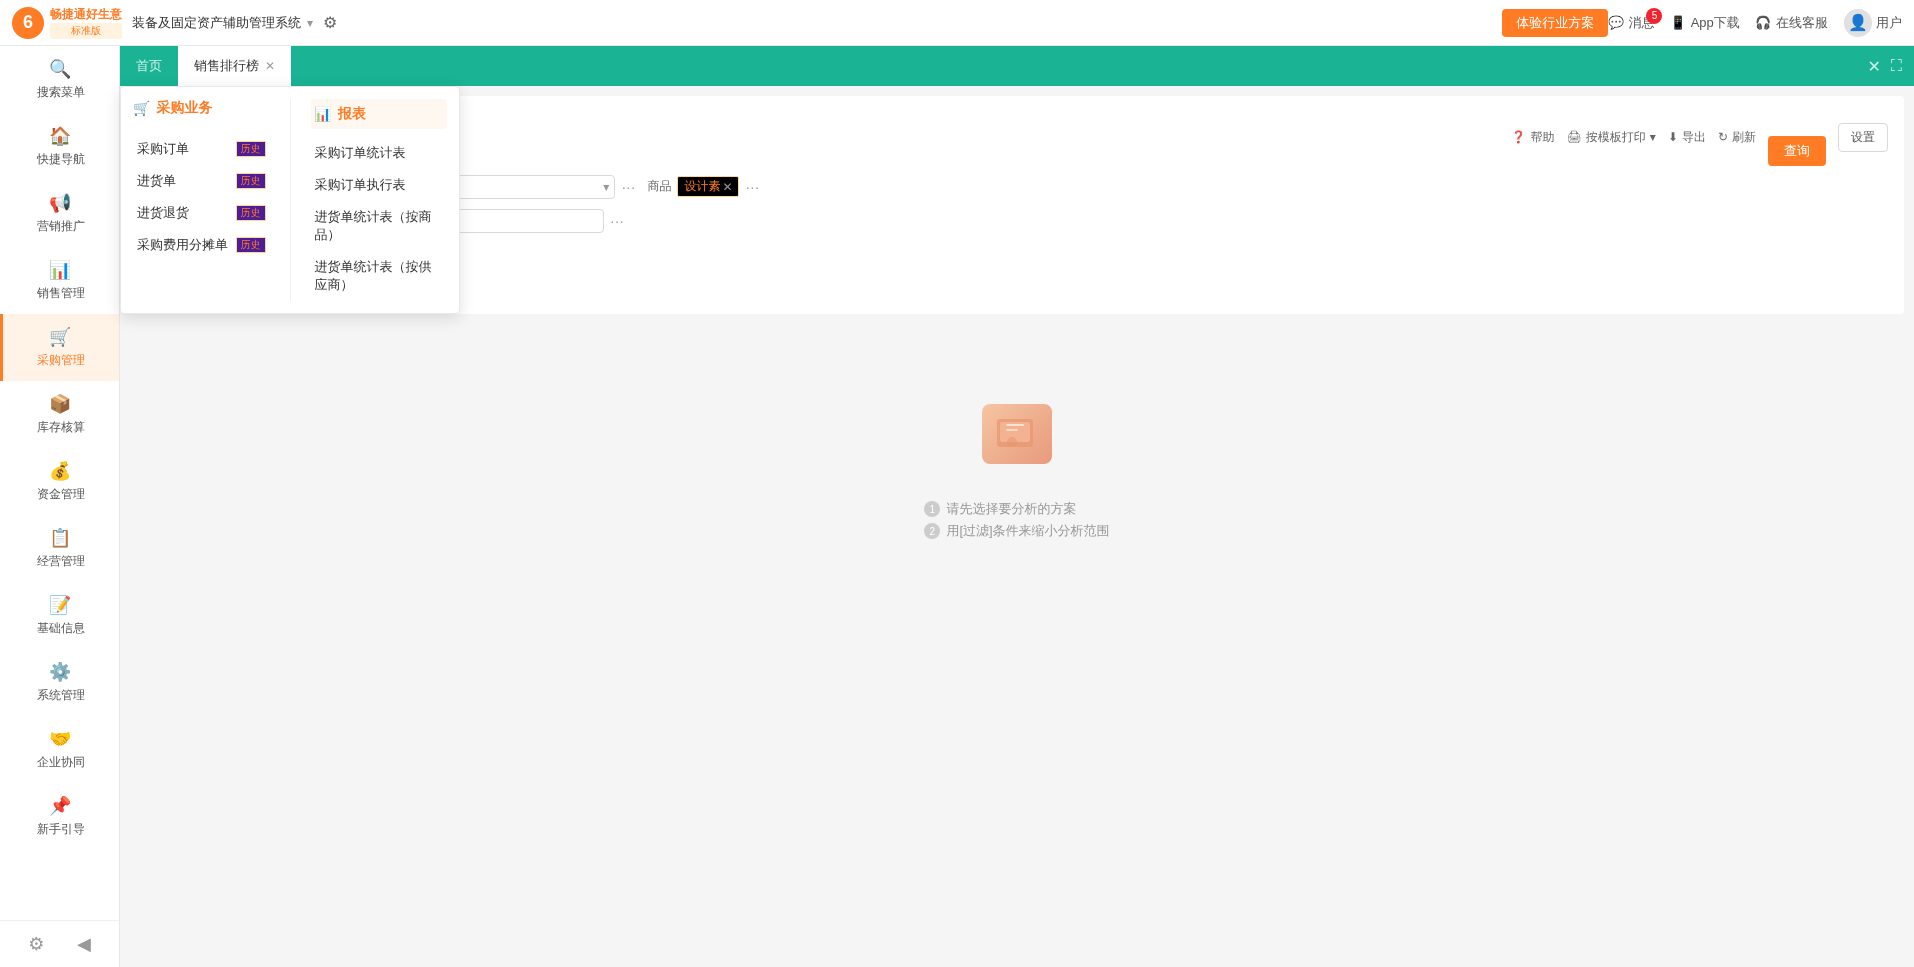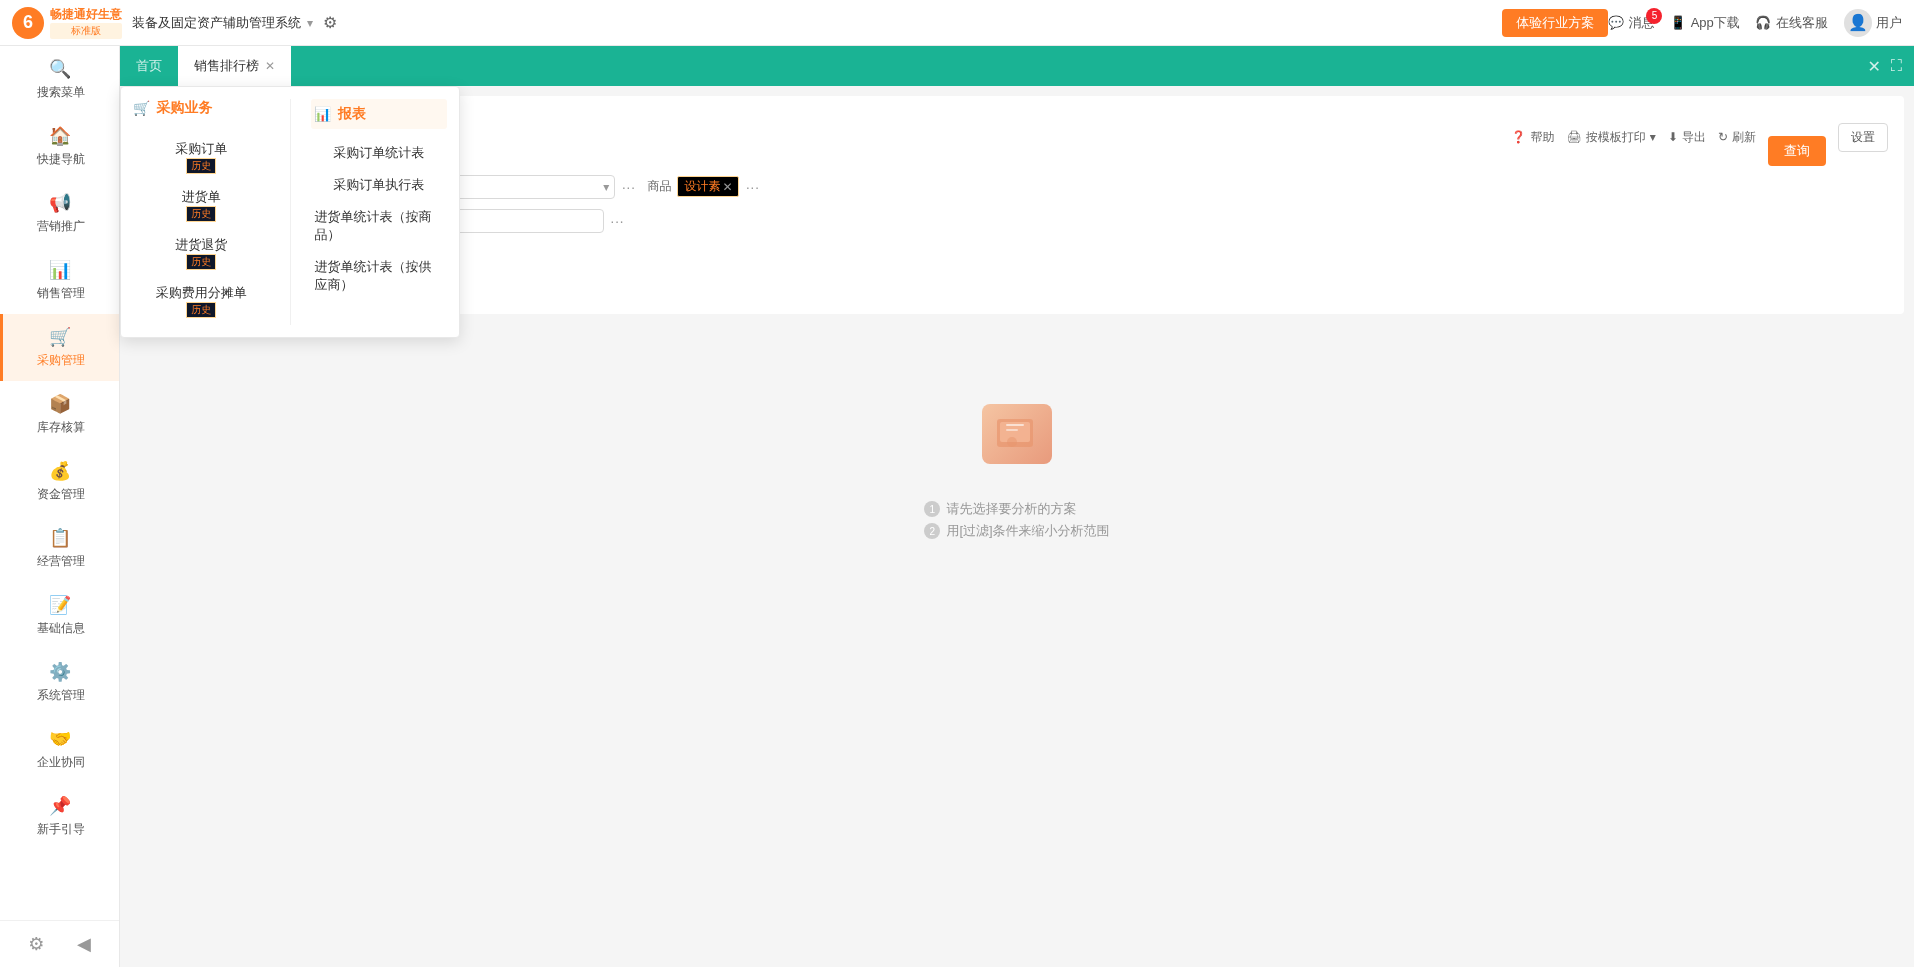--- a/index.html
+++ b/index.html
@@ -58,22 +58,22 @@
     
     .empty-state { display: flex; flex-direction: column; align-items: center; justify-content: center; padding: 80px 0; }
     .empty-icon { width: 100px; height: 80px; position: relative; }
     .empty-icon-box { width: 70px; height: 60px; background: linear-gradient(135deg, #f5c5a3 0%, #e89a7c 100%); border-radius: 8px; position: absolute; left: 50%; transform: translateX(-50%); top: 0; display: flex; align-items: center; justify-content: center; }
     .empty-text { margin-top: 16px; text-align: left; }
     .empty-text p { color: #999; font-size: 13px; margin-bottom: 4px; display: flex; align-items: center; gap: 6px; }
     .step-num { width: 16px; height: 16px; background: #ccc; border-radius: 50%; font-size: 10px; color: white; display: flex; align-items: center; justify-content: center; }
     .dropdown-menu { position: fixed; top: 86px; left: 120px; background: #fff; border: 1px solid #e8e8e8; border-radius: 4px; box-shadow: 0 4px 16px rgba(0,0,0,0.12); z-index: 201; width: 340px; padding: 12px; display: flex; gap: 12px; }
     .menu-section { flex: 1; }
     .menu-section-title { display: flex; align-items: center; gap: 6px; font-size: 14px; font-weight: bold; color: #ff7c24; margin-bottom: 10px; padding-bottom: 6px; }
-    .menu-item { display: flex; align-items: center; justify-content: space-between; padding: 7px 4px; font-size: 13px; color: #333; cursor: pointer; border-radius: 3px; flex-direction: column; }
-    .menu-item-badge { background: #0f172a; color: #ff7c24; border: 1px solid #ffd591; font-size: 10px; padding: 0 4px; border-radius: 0; }
+    .menu-item { display: flex; align-items: center; justify-content: space-between; padding: 7px 4px; font-size: 13px; color: #333; cursor: pointer; border-radius: 3px; }
+    .menu-item-badge { background: #4c1d95; color: #ff7c24; border: 1px solid #ffd591; font-size: 10px; padding: 0 4px; border-radius: 0; }
     .menu-divider { width: 1px; background: #f0f0f0; margin: 0 8px; }
   </style>
 </head>
 <body>
 
 <div class="topbar">
   <div class="topbar-logo">
     <div class="logo-icon">6</div>
     <div>
       <div style="font-size:12px;font-weight:bold;color:#ff7c24;">畅捷通好生意</div>

